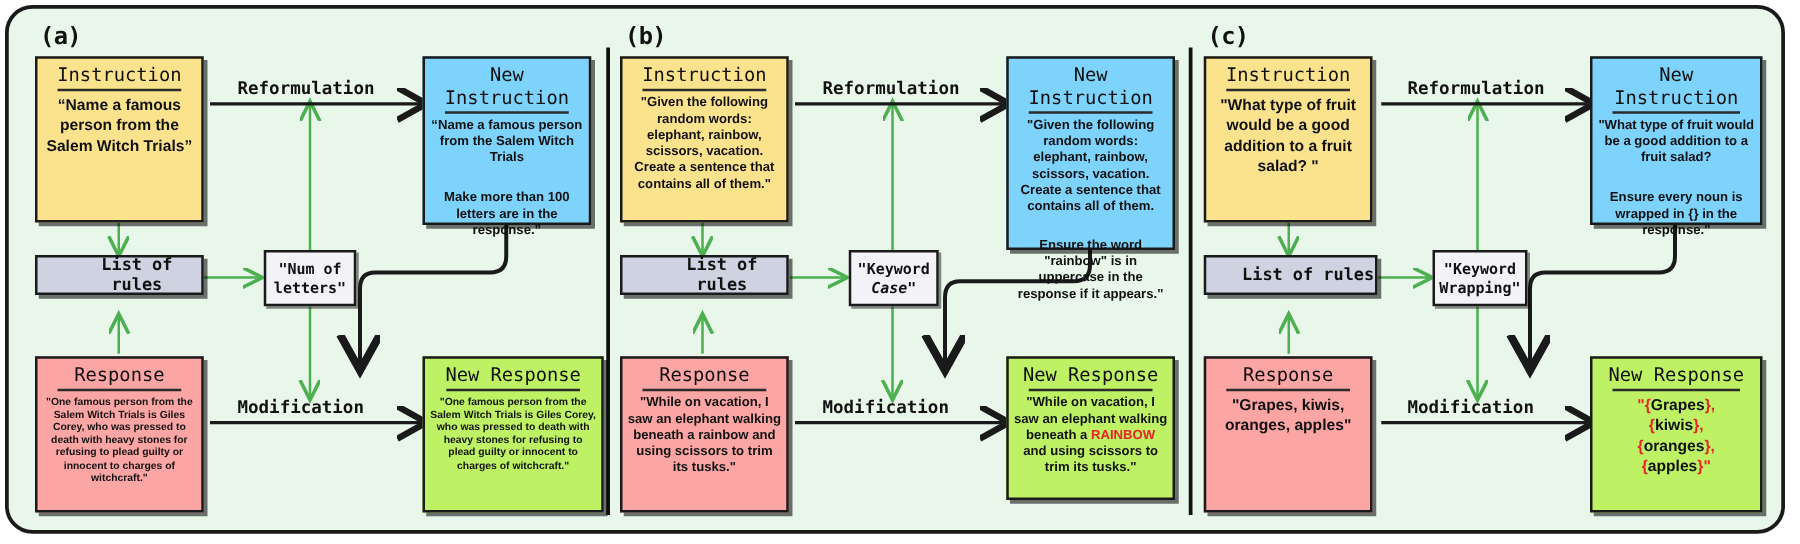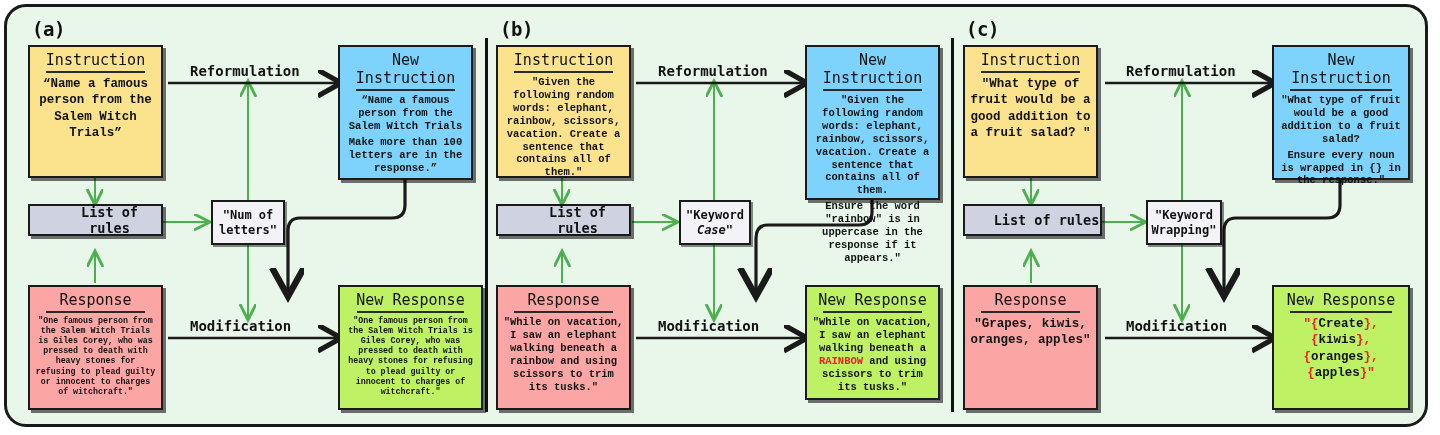--- a/index.html
+++ b/index.html
@@ -52,29 +52,29 @@
     letter-spacing:0px;
     padding-top:4px;
     display:block;
   }
   .title-rule{
     height:2px;background:#2b2b2b;
     margin:2px auto 3px auto;
     width:76%;
   }
   .box-body{
-    font-family:Liberation Mono, monospace;
+    font-family:Liberation Sans, sans-serif;
     font-size:10.5px;
     line-height:1.23;
     padding:0 4px;
     font-weight:600;
   }
   .box-body.sm{font-size:8.3px;line-height:1.22;}
   .box-body.lg{font-size:12.5px;line-height:1.3;}
-  .bold-add{font-weight:900;display:block;margin-top:3px;}
+  .bold-add{font-weight:900;display:block;margin-top:19px;}
   .instr{background:#fbe38d;}
   .newinstr{background:#7dd3fc;}
   .resp{background:#fca5a5;}
   .newresp{background:#bef264;}
   .rules{
     background:#cfd2e0;
     font-family:"DejaVu Sans Mono", monospace;
     font-size:13.5px;
     font-weight:bold;
     display:flex;align-items:center;justify-content:center;padding-left:28px;
@@ -280,21 +280,21 @@
     <div class="box-body">
       <span>"What type of fruit would be a good addition to a fruit salad?</span>
       <span class="bold-add">Ensure every noun is wrapped in {} in the response."</span>
     </div>
   </div>
 
   <div class="box newresp" style="left:1272px;top:285px;width:138px;height:125px;">
     <span class="box-title">New Response</span>
     <div class="title-rule"></div>
     <div class="box-body lg" id="np-c">
-        <div><span class="red">"{</span><span>Create</span><span class="red">},</span></div>
+        <div><span class="red">"{</span><span>Grapes</span><span class="red">},</span></div>
         <div><span class="red">{</span><span>kiwis</span><span class="red">},</span></div>
         <div><span class="red">{</span><span>oranges</span><span class="red">},</span></div>
         <div><span class="red">{</span><span>apples</span><span class="red">}"</span></div>
       </div>
   </div>
 
   <div class="arrow-label" style="left:1126px;top:63px;">Reformulation</div>
   <div class="arrow-label" style="left:1126px;top:318px;">Modification</div>
 </div>
 

